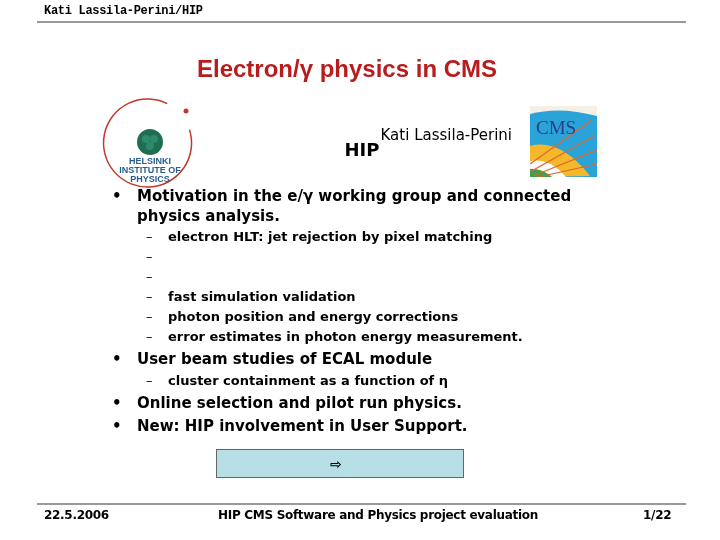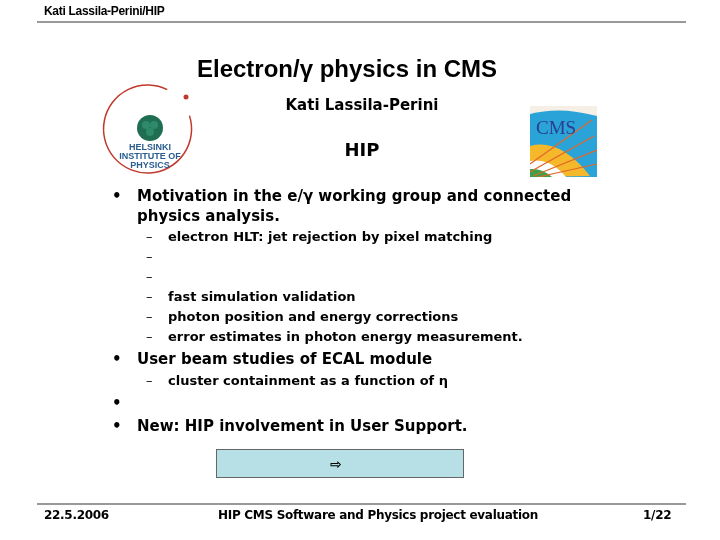--- a/index.html
+++ b/index.html
@@ -2,38 +2,38 @@
 <html><head>
 <meta charset="utf-8">
 <style>
   html, body { margin: 0; padding: 0; }
   body {
     width: 720px; height: 540px; background: #ffffff; position: relative; overflow: hidden;
     font-family: "DejaVu Sans", "Liberation Sans", sans-serif; color: #000;
   }
   .hdr-text {
     position: absolute; left: 44px; top: 4px; font-size: 12px; font-weight: bold;
-    font-family: Liberation Sans, sans-serif; letter-spacing: -0.3px;
+    font-family: Liberation Mono, monospace; letter-spacing: -0.3px;
   }
   .hdr-line {
     position: absolute; left: 37px; top: 21px; width: 649px; height: 2px; background: #999;
   }
   .title {
     position: absolute; left: 0; top: 55px; width: 694px; text-align: center;
-    font-family: "Liberation Sans", sans-serif; font-weight: bold; font-size: 24px; color: #000000;
+    font-family: "Liberation Sans", sans-serif; font-weight: bold; font-size: 24px; color: #b91c1c;
   }
   .author {
-    position: absolute; left: 212px; top: 96px; width: 300px; text-align: center;
-    font-size: 15px; font-weight: bold;
+    position: absolute; left: 212px; top: 126px; width: 300px; text-align: right;
+    font-size: 15px; font-weight: normal;
   }
   .org {
     position: absolute; left: 212px; top: 139px; width: 300px; text-align: center;
     font-size: 18px; font-weight: bold;
   }
-  .hip-logo { position: absolute; left: 100px; top: 80px; width: 100px; height: 95px; text-align: right; }
+  .hip-logo { position: absolute; left: 100px; top: 94px; width: 100px; height: 95px; text-align: right; }
   .cms-logo {
     position: absolute; left: 530px; top: 106px; width: 67px; height: 71px; overflow: hidden;
     background: #0ea5e9;
   }
   .content { position: absolute; left: 0; top: 0; width: 720px; }
   .l1 {
     position: absolute; left: 137px; font-size: 15px; font-weight: bold; line-height: 20px; width: 470px;
   }
   .l1 .bul { position: absolute; left: -25px; top: 0; }
   .l2 {
@@ -127,20 +127,21 @@
     <span class="bul">•</span>
     <span>User beam studies of ECAL module</span>
   </div>
   <div class="l2" style="top:372px;">
     <span class="dash">–</span>
     <span>cluster containment as a function of η</span>
   </div>
 
   <div class="l1" style="top:393px;">
     <span class="bul">•</span>
+    <span>Online selection and pilot run physics.</span>
   </div>
   <div class="l1" style="top:416px;">
     <span class="bul">•</span>
     <span>New: HIP involvement in User Support.</span>
   </div>
 </div>
 
 <div class="motiv-btn">
   <span class="arrow">⇨</span>
 </div>

